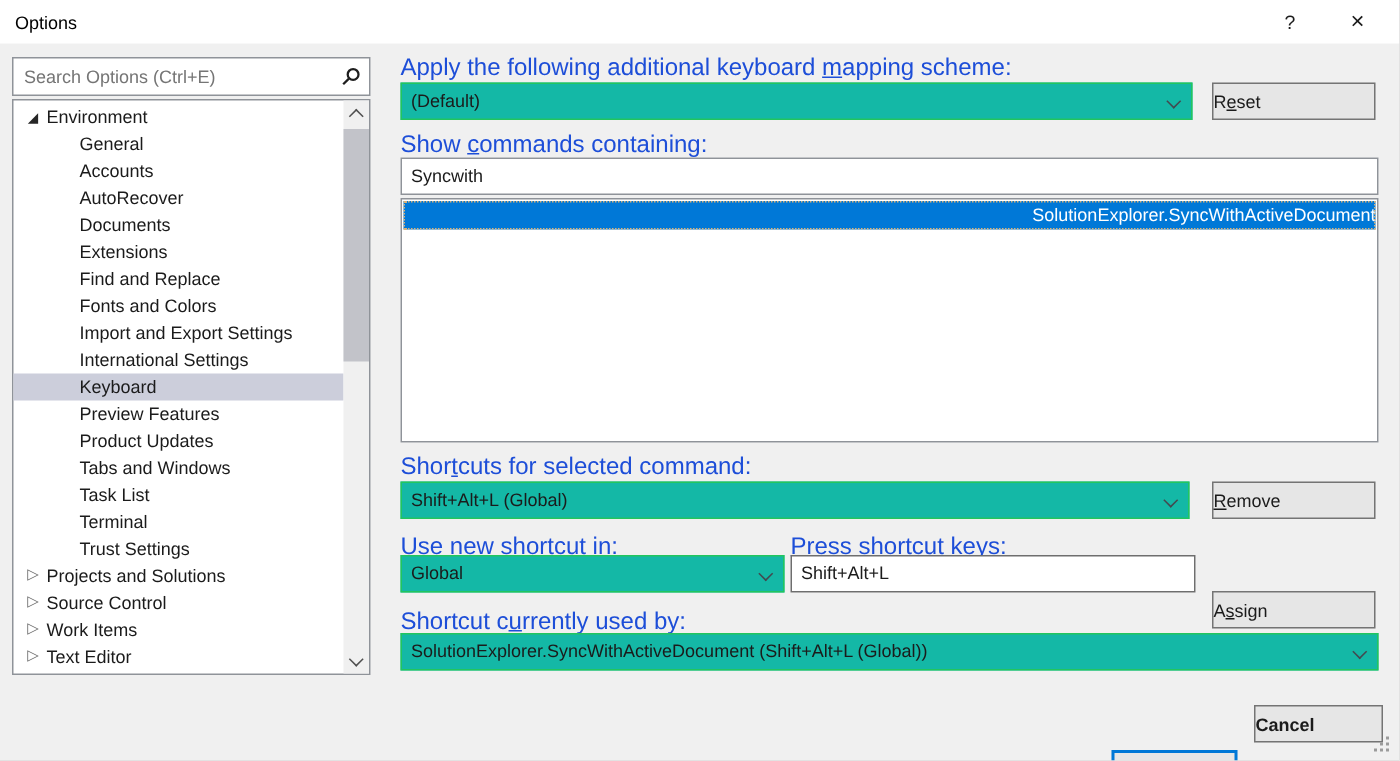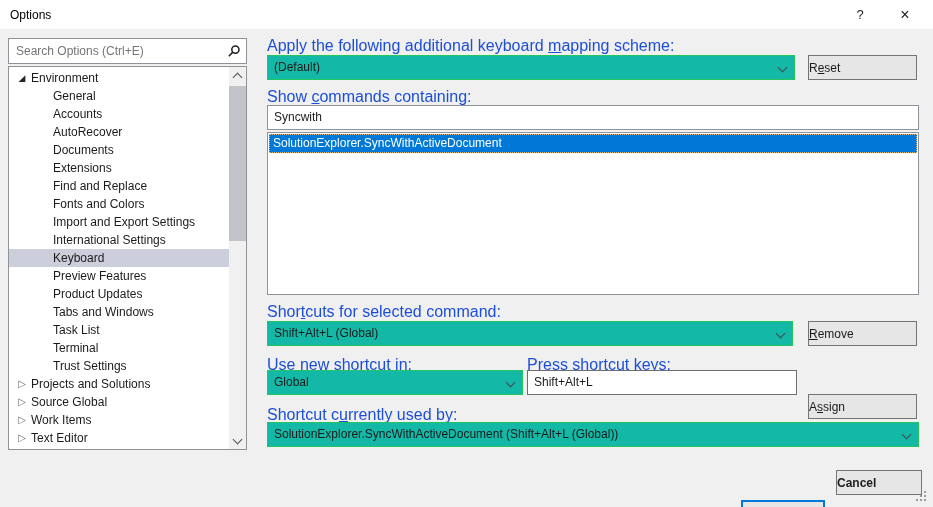--- a/index.html
+++ b/index.html
@@ -35,22 +35,22 @@
   .chev.downc{right:8px;top:8px;transform:rotate(45deg);}
   .chev.upc2{left:5px;top:7px;transform:rotate(-135deg);border-color:#505050;}
   .chev.downc2{left:5px;top:4px;transform:rotate(45deg);border-color:#505050;}
   
   .lbl{position:absolute;font-size:16px;color:#1d4ed8;white-space:nowrap;}
   .combo{position:absolute;background:#14b8a6;border:1px solid #22c55e;box-sizing:border-box;
          padding:4px 24px 3px 6px;white-space:nowrap;overflow:hidden;cursor:default;}
   .tbox{position:absolute;background:#fff;border:1px solid #8f9399;box-sizing:border-box;
         padding:4px 6px 3px 6px;white-space:nowrap;overflow:hidden;}
   .listbox{position:absolute;left:267px;top:132px;width:652px;height:163px;background:#fff;border:1px solid #8f9399;box-sizing:border-box;}
-  .listrow{position:relative;margin:1px;height:19px;line-height:19px;padding-left:4px;background:#0078d7;color:#fff;
-           outline:1px dotted #d8b27a;outline-offset:-1px;white-space:nowrap;}
+  .listrow{position:relative;margin:1px;height:19px;line-height:19px;padding-left:20px;background:#0078d7;color:#fff;
+           outline:1px dotted #d8b27a;outline-offset:-1px;white-space:nowrap;text-align:right;}
   .btn{position:absolute;background:#e6e6e6;border:1px solid #747474;box-sizing:border-box;
        display:flex;align-items:center;font-size:12px;color:#1b1b1b;cursor:default;}
   .btn.default{border:2px solid #0078d7;margin-top:30px;}
   u{text-decoration:underline;}
   
   .grip{position:absolute;right:7px;bottom:6px;width:10px;height:10px;}
   .grip i{position:absolute;width:2px;height:2px;background:#9b9b9b;}
   .grip i:nth-child(1){left:8px;top:0;}
   .grip i:nth-child(2){left:8px;top:4px;}
   .grip i:nth-child(3){left:8px;top:8px;}
@@ -92,21 +92,21 @@
       <div class="trow child"><span>Import and Export Settings</span></div>
       <div class="trow child"><span>International Settings</span></div>
       <div class="trow child sel"><span>Keyboard</span></div>
       <div class="trow child"><span>Preview Features</span></div>
       <div class="trow child"><span>Product Updates</span></div>
       <div class="trow child"><span>Tabs and Windows</span></div>
       <div class="trow child"><span>Task List</span></div>
       <div class="trow child"><span>Terminal</span></div>
       <div class="trow child"><span>Trust Settings</span></div>
       <div class="trow root"><span class="tw col">▷</span><span>Projects and Solutions</span></div>
-      <div class="trow root"><span class="tw col">▷</span><span>Source Global</span></div>
+      <div class="trow root"><span class="tw col">▷</span><span>Source Control</span></div>
       <div class="trow root"><span class="tw col">▷</span><span>Work Items</span></div>
       <div class="trow root"><span class="tw col">▷</span><span>Text Editor</span></div>
     </div>
     <div class="vscroll">
       <span class="sarrow up">
           <i class="chev upc2"></i>
         </span>
       <span class="sthumb"></span>
       <span class="sarrow down">
           <i class="chev downc2"></i>

